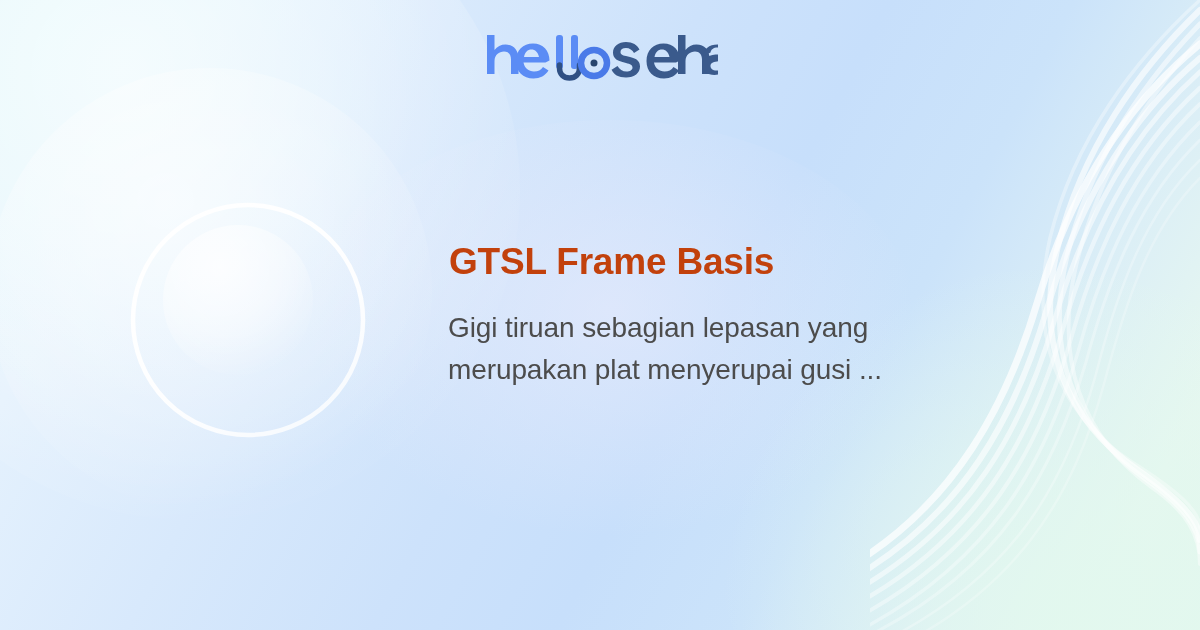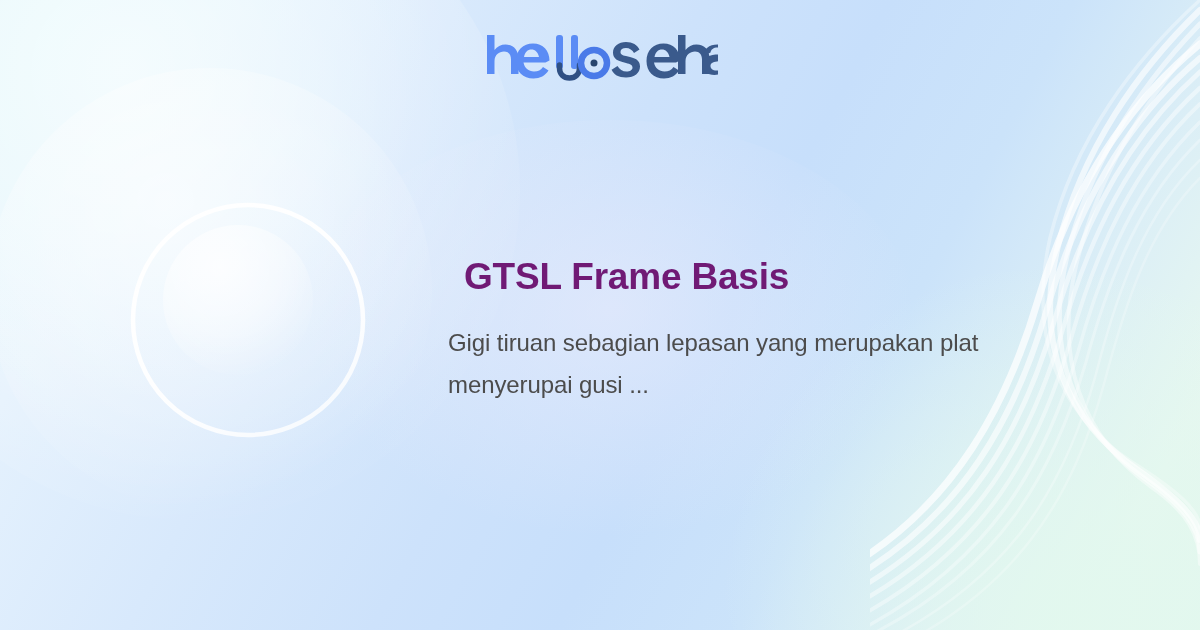--- a/index.html
+++ b/index.html
@@ -98,31 +98,31 @@
   .logo-svg { display: block; }
 
   
   .content {
     position: absolute;
     left: 448px;
     top: 238px;
     width: 560px;
   }
   .title {
-    margin: 16px;
+    margin: 1px;
     font-size: 37px;
     line-height: 46px;
     font-weight: bold;
-    color: #701a75;
+    color: #c2410c;
     letter-spacing: -0.2px;
     font-family: "Liberation Sans", sans-serif;
   }
   .desc {
     margin: 22px 0 0 0;
-    font-size: 24px;
+    font-size: 28px;
     line-height: 42px;
     font-weight: normal;
     color: #4c4c4c;
     letter-spacing: -0.1px;
     font-family: "Liberation Sans", sans-serif;
   }
 </style>
 </head>
 <body>
 

